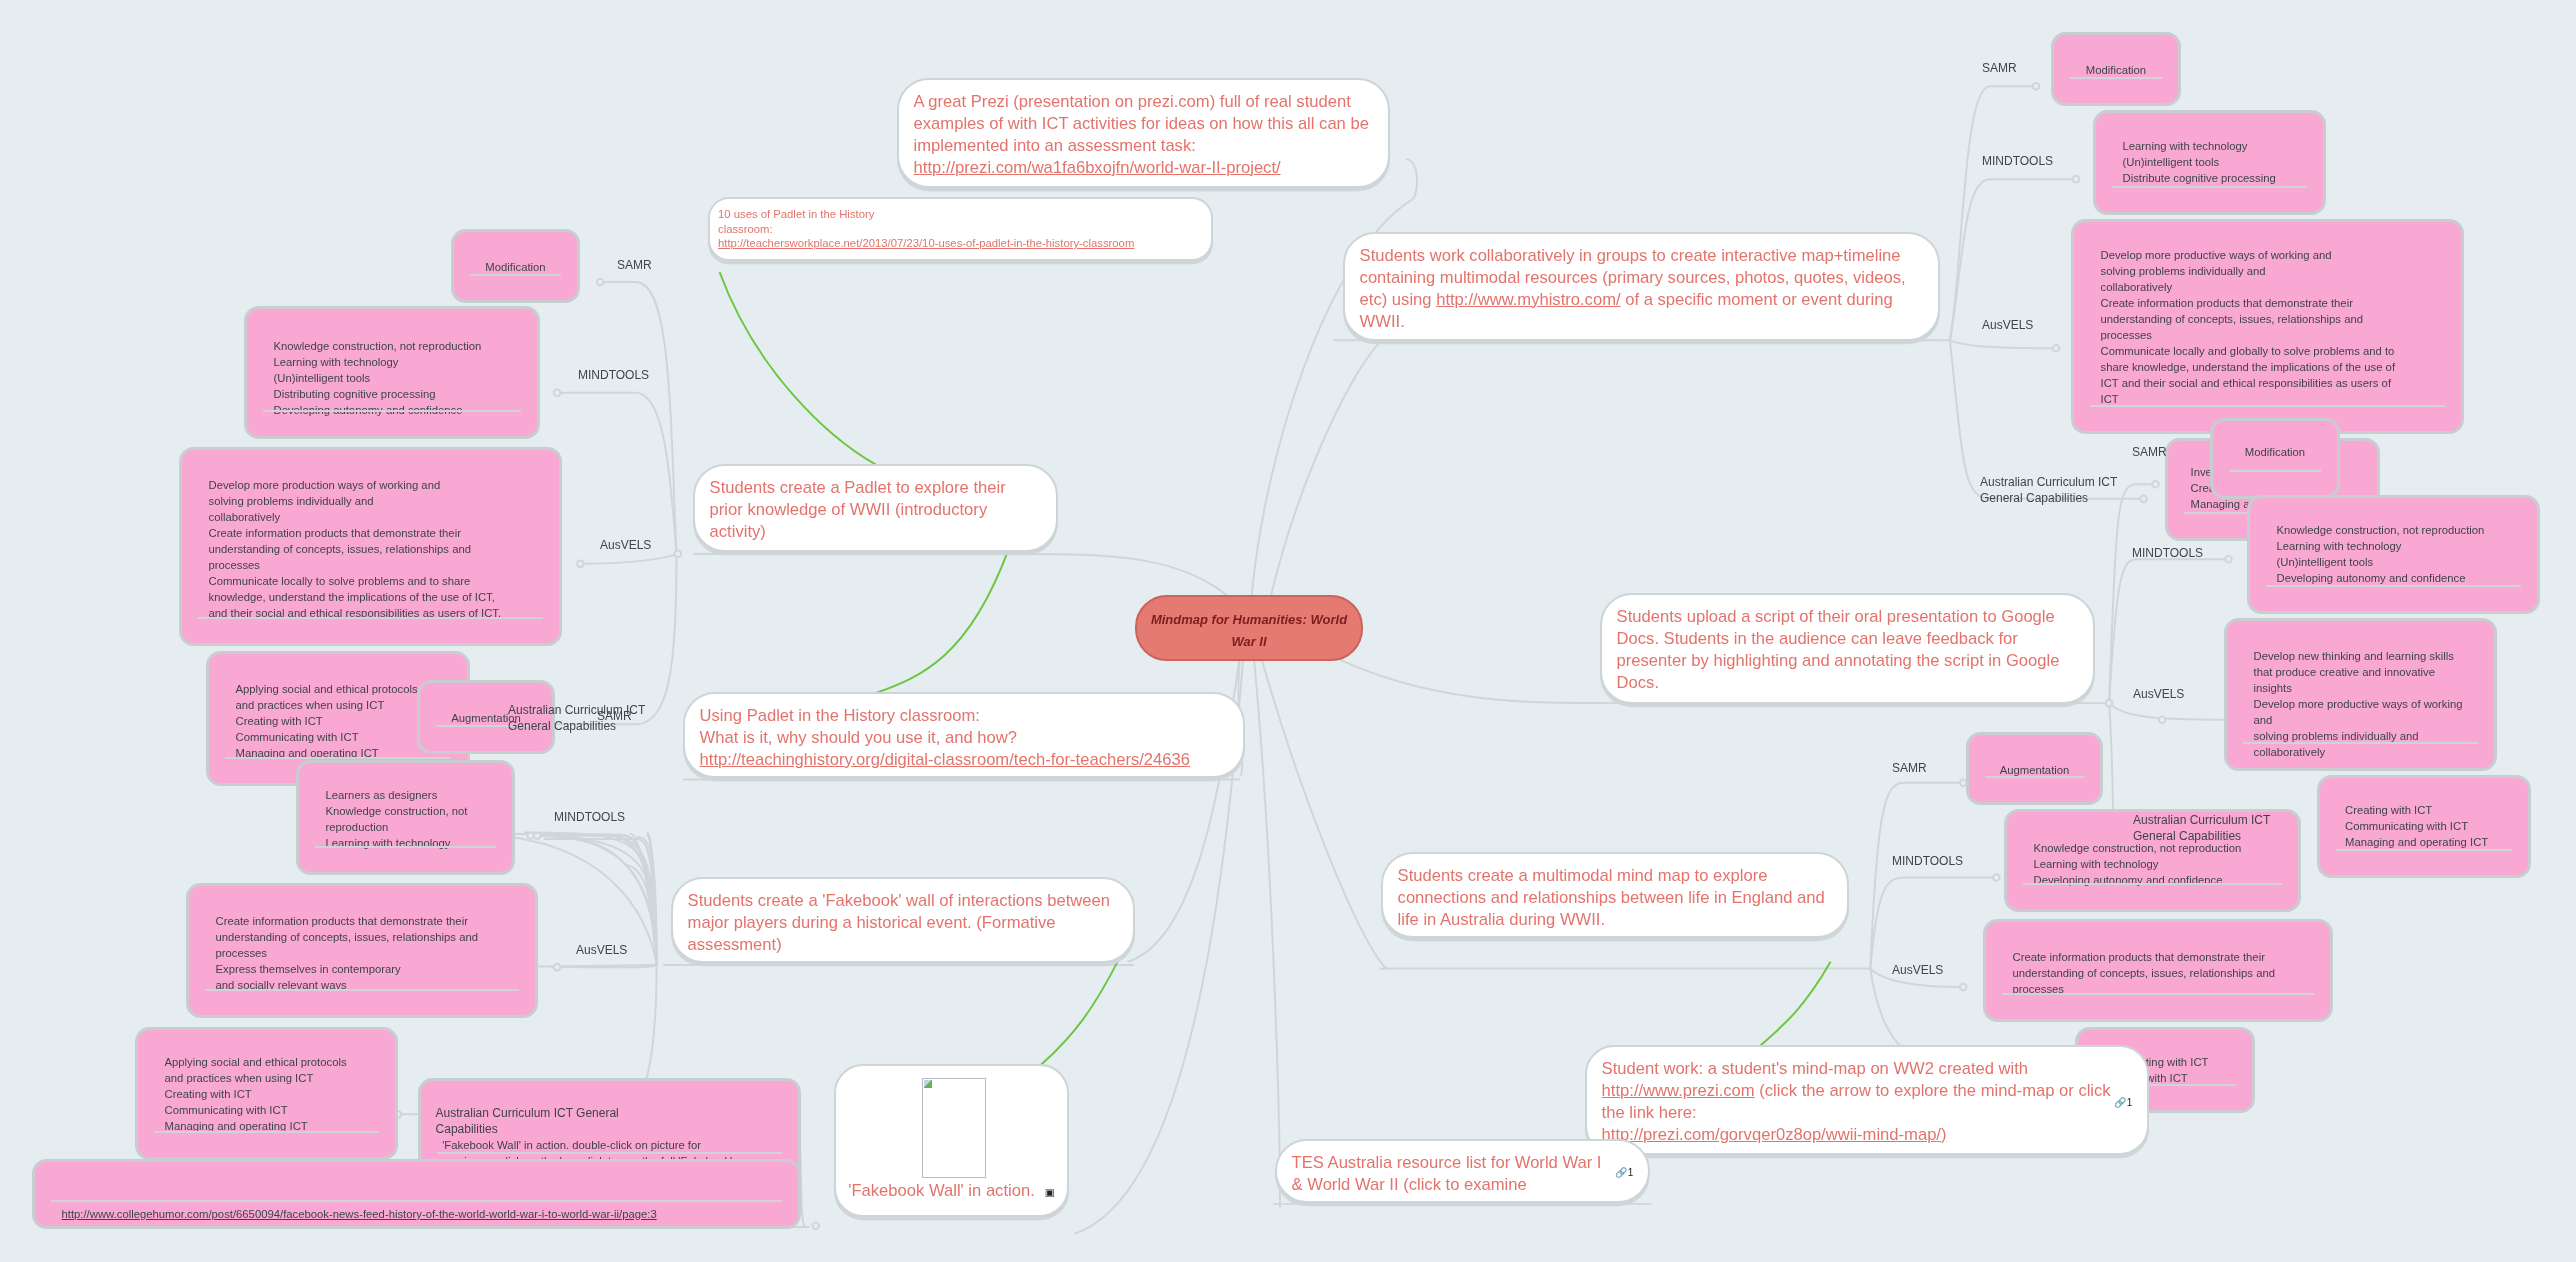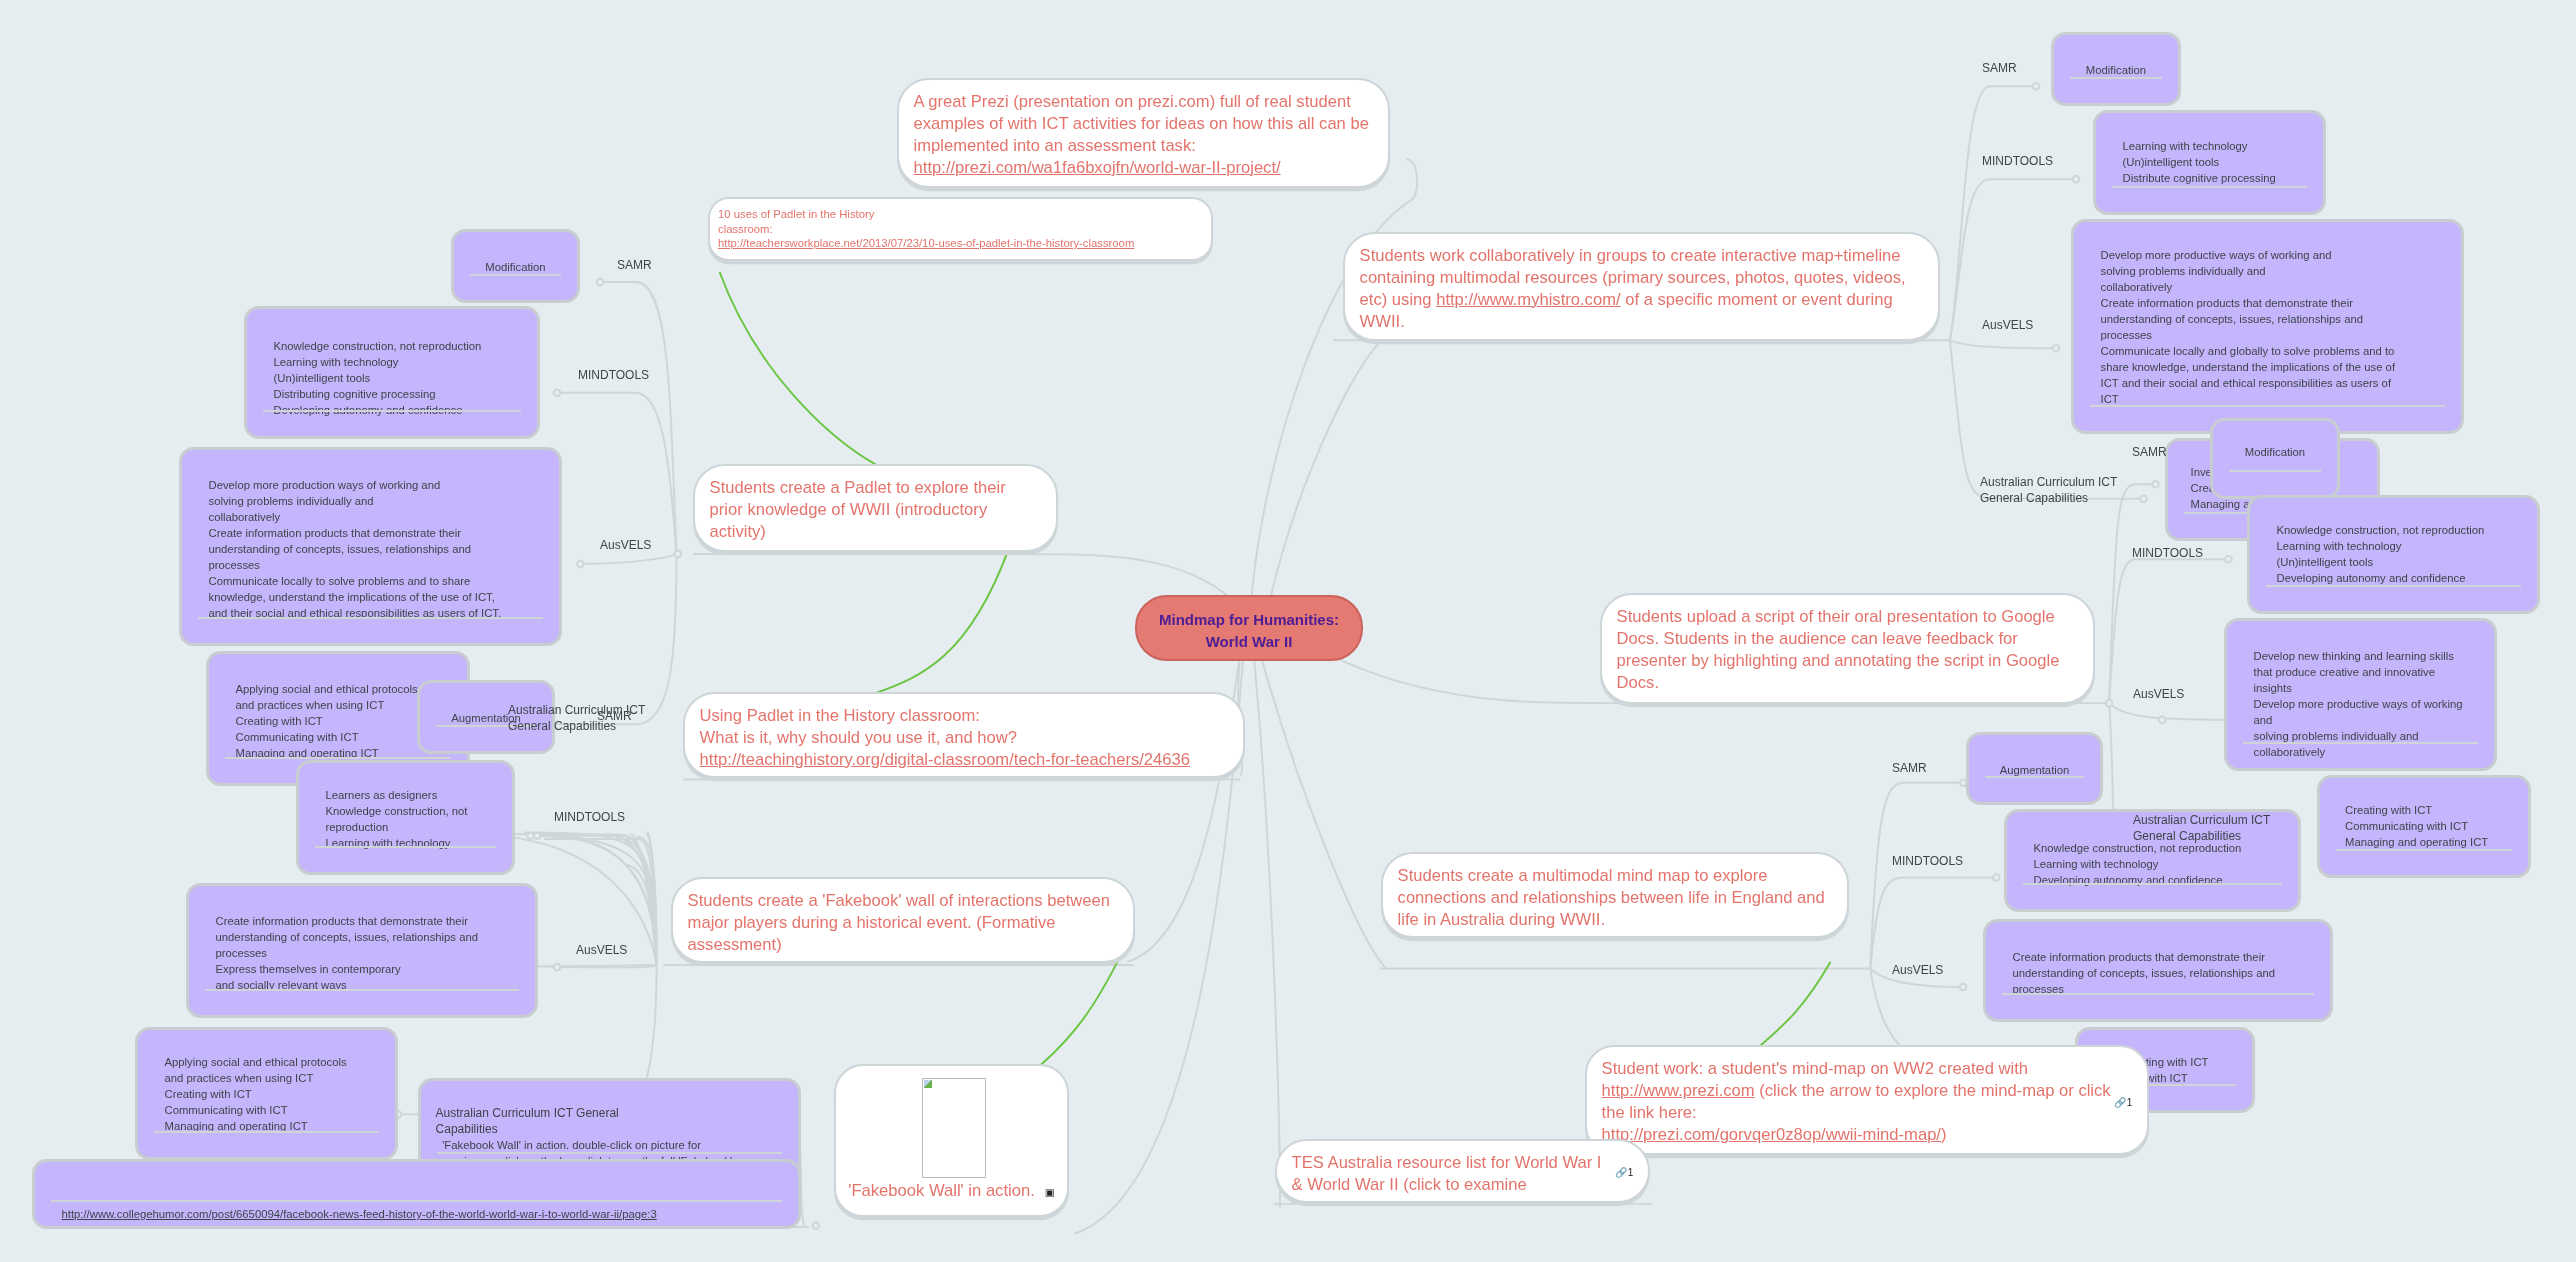--- a/index.html
+++ b/index.html
@@ -13,26 +13,26 @@
     position: absolute; box-sizing: border-box;
     background: #ffffff; border: 2px solid #cdd5d9; border-radius: 32px;
     color: #e3736b; font-size: 16.6px; line-height: 22px; padding: 10.6px 14.6px;
     box-shadow: 0 3.3px 0 #cfd6d9;
   }
   .node a, .node .link { color: #e3736b; text-decoration: underline; }
   .node.small { font-size: 11.3px; line-height: 14.6px; border-radius: 21px; padding: 8px 8px; }
   .root {
     position: absolute; box-sizing: border-box;
     background: #e57a72; border: 2px solid #c9635c; border-radius: 32px;
-    color: #4c1d95; font-weight: bold; font-size: 15px; line-height: 22px;
-    text-align: center; padding: 12px 10.6px;
+    color: #7f1d1d; font-weight: bold; font-size: 13px; line-height: 22px;
+    text-align: center; padding: 12px 10.6px; font-style: italic;
   }
   .gbox {
     position: absolute; box-sizing: border-box;
-    background: #c4b5fd; border: 3.3px solid #c8cdd0; border-radius: 14.6px;
+    background: #f9a8d4; border: 3.3px solid #c8cdd0; border-radius: 14.6px;
     color: #3e4448; font-size: 11.3px; line-height: 16px; padding: 29px 26.5px 34px 26.5px;
     white-space: pre-line;
   }
   .gbox::after {
     content: ""; position: absolute; left: 16px; right: 16px; bottom: 24px;
     border-bottom: 2px solid #cfd4d7;
   }
   .gbox.center { text-align: center; padding: 26.5px 6.6px 34px 6.6px; }
   .label { position: absolute; color: #3e4448; font-size: 12px; line-height: 16px; white-space: pre-line; }
   .badge { position: absolute; font-size: 10px; color: #222; }

